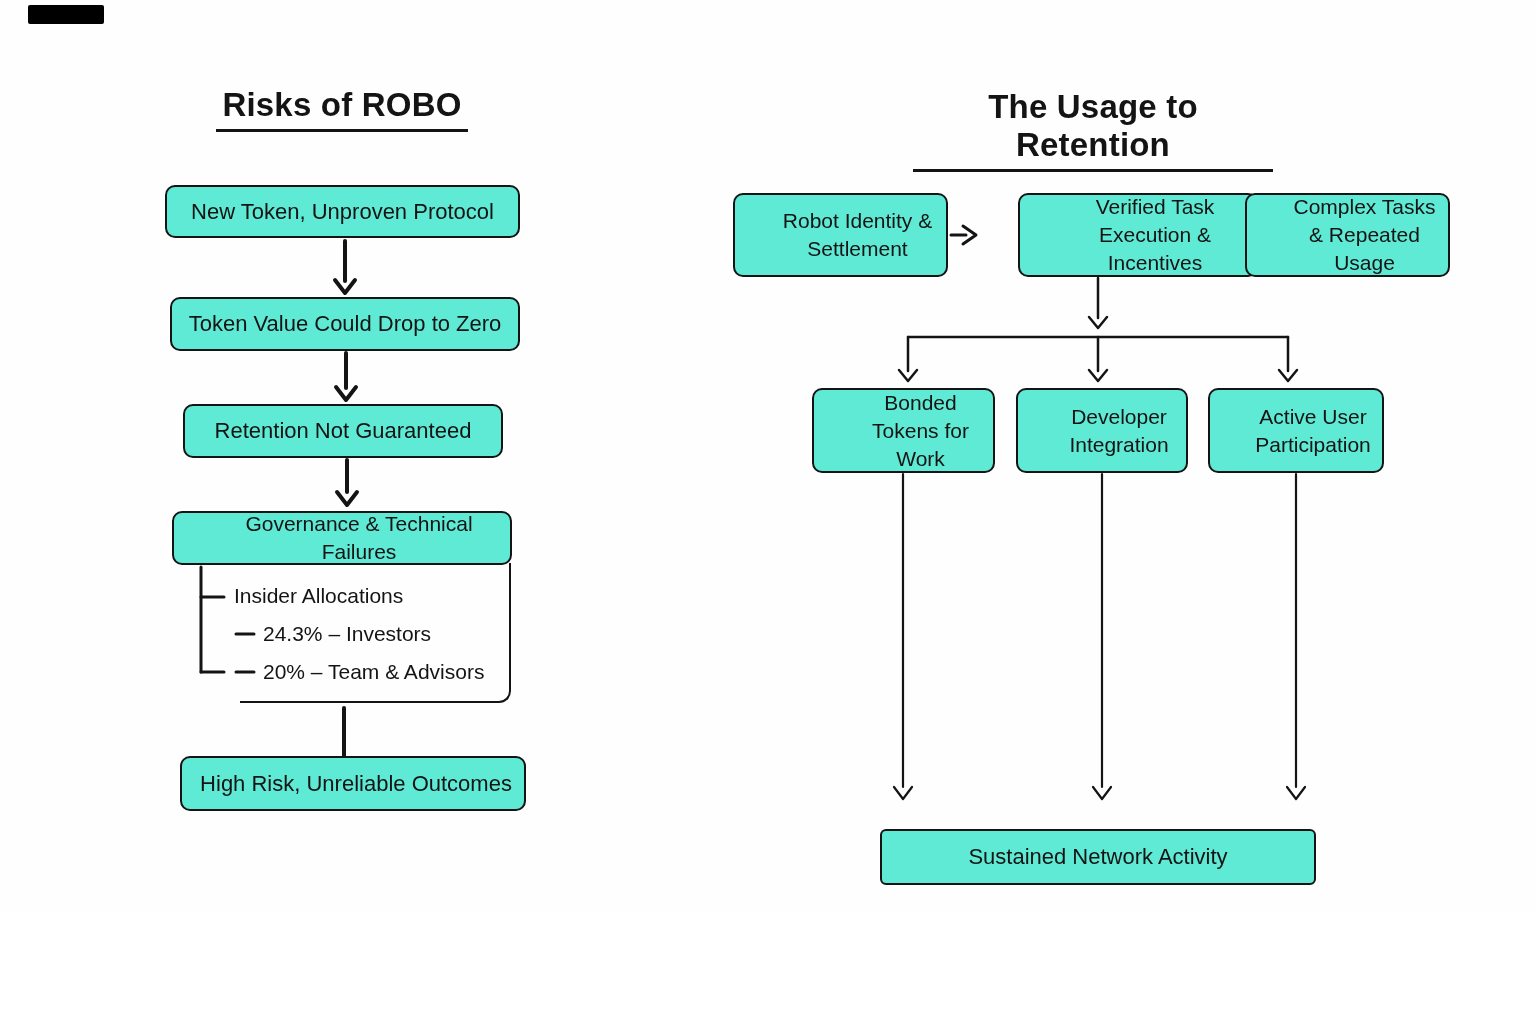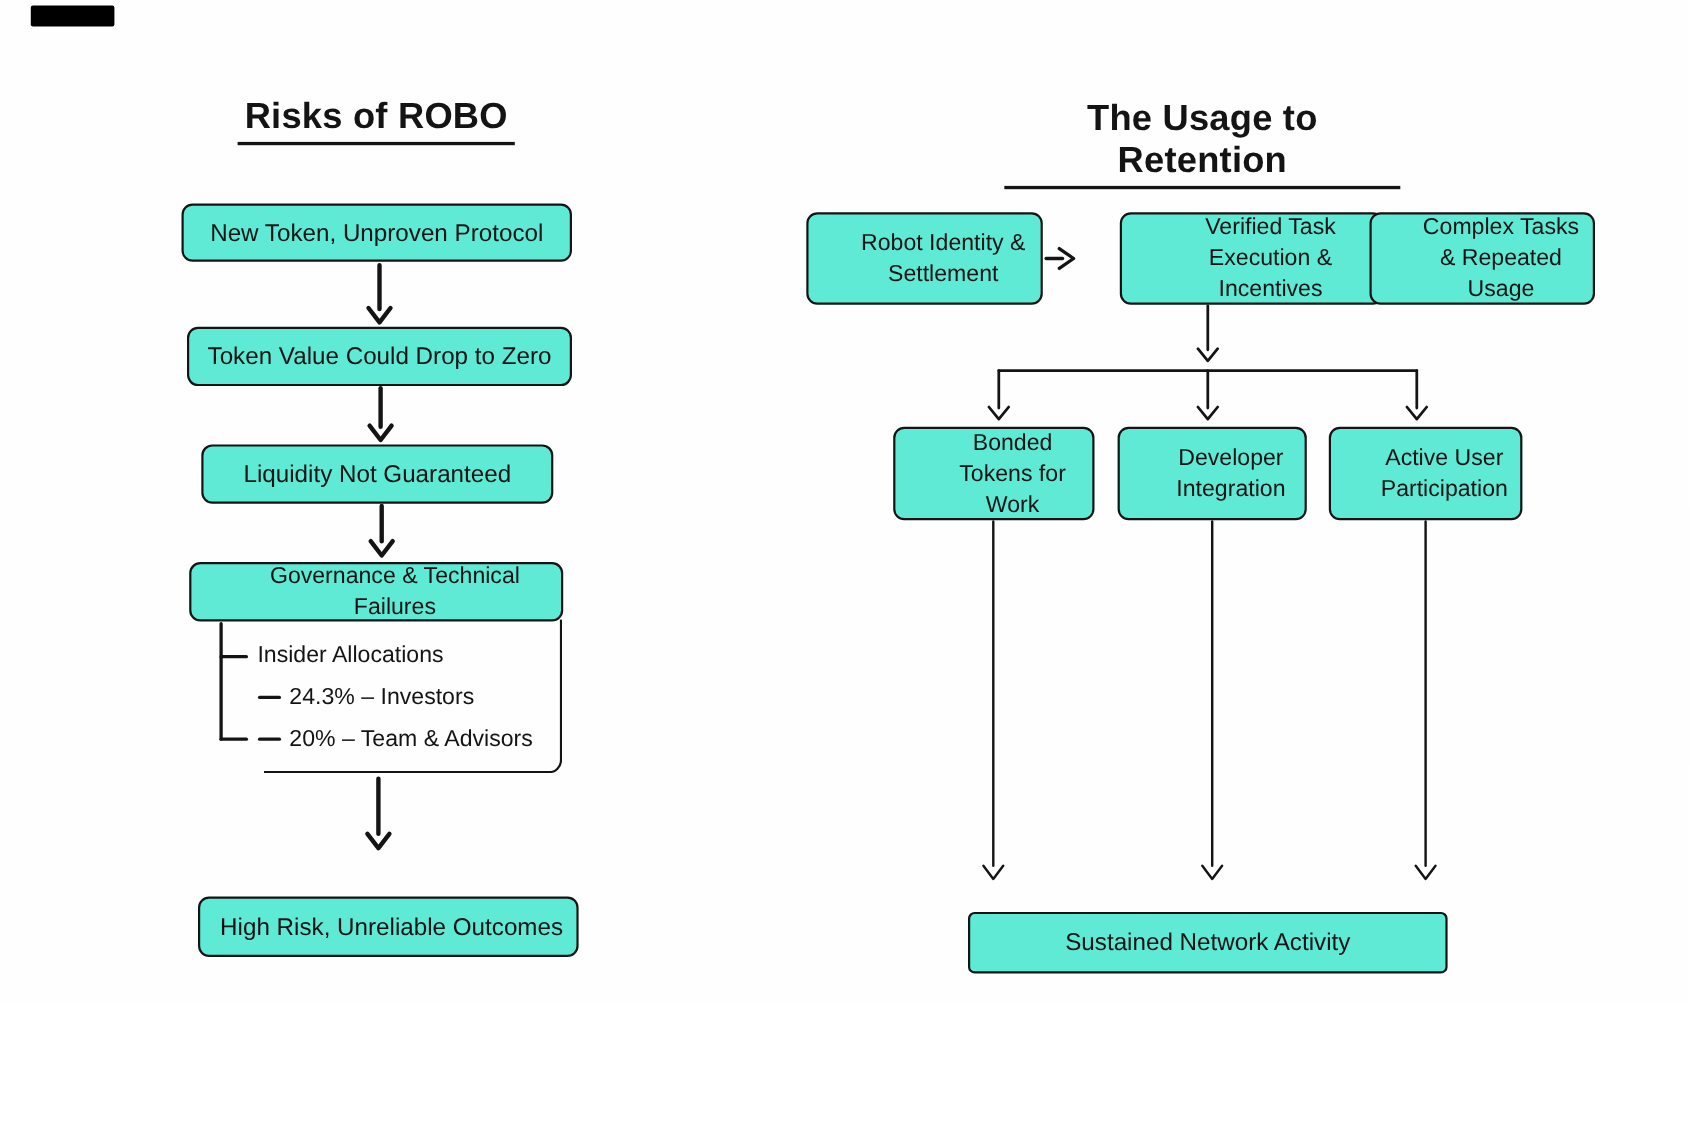--- a/index.html
+++ b/index.html
@@ -151,33 +151,33 @@
   </svg>
 
   <div class="title" style="left:162px; top:86px; width:360px;">
     <span>Risks of ROBO</span>
   </div>
 
   <div class="box" style="left:165px; top:185px; width:355px; height:53px;">New Token, Unproven Protocol</div>
 
   <div class="box" style="left:170px; top:297px; width:350px; height:54px;text-align:right;">Token Value Could Drop to Zero</div>
 
-  <div class="box" style="left:183px; top:404px; width:320px; height:54px;">Liquidity Not Guaranteed</div>
+  <div class="box" style="left:183px; top:404px; width:320px; height:54px;">Retention Not Guaranteed</div>
 
   <div class="box small" style="left:172px; top:511px; width:340px; height:54px;">Governance &amp; Technical Failures</div>
 
   <div class="subpanel" style="left:240px; top:563px; width:271px; height:140px;"></div>
 
   <div class="detail-text" style="left:234px; top:583px;">Insider Allocations</div>
 
   <div class="detail-text" style="left:263px; top:621px;">24.3% – Investors</div>
 
   <div class="detail-text" style="left:263px; top:659px;">20% – Team &amp; Advisors</div>
 
-  <div class="box" style="left:180px; top:815px; width:346px; height:55px;padding-left:16px;">High Risk, Unreliable Outcomes</div>
+  <div class="box" style="left:180px; top:756px; width:346px; height:55px;padding-left:16px;">High Risk, Unreliable Outcomes</div>
 
   <div class="title" style="left:913px; top:88px; width:360px;">
     <span>The Usage to Retention</span>
   </div>
 
   <div class="box small" style="left:733px; top:193px; width:215px; height:84px;">Robot Identity &amp; Settlement</div>
 
   <div class="box small" style="left:978px; top:193px; width:240px; height:84px;margin-left:40px;">Verified Task Execution &amp; Incentives</div>
 
   <div class="box small" style="left:1245px; top:193px; width:205px; height:84px;">Complex Tasks &amp; Repeated Usage</div>

